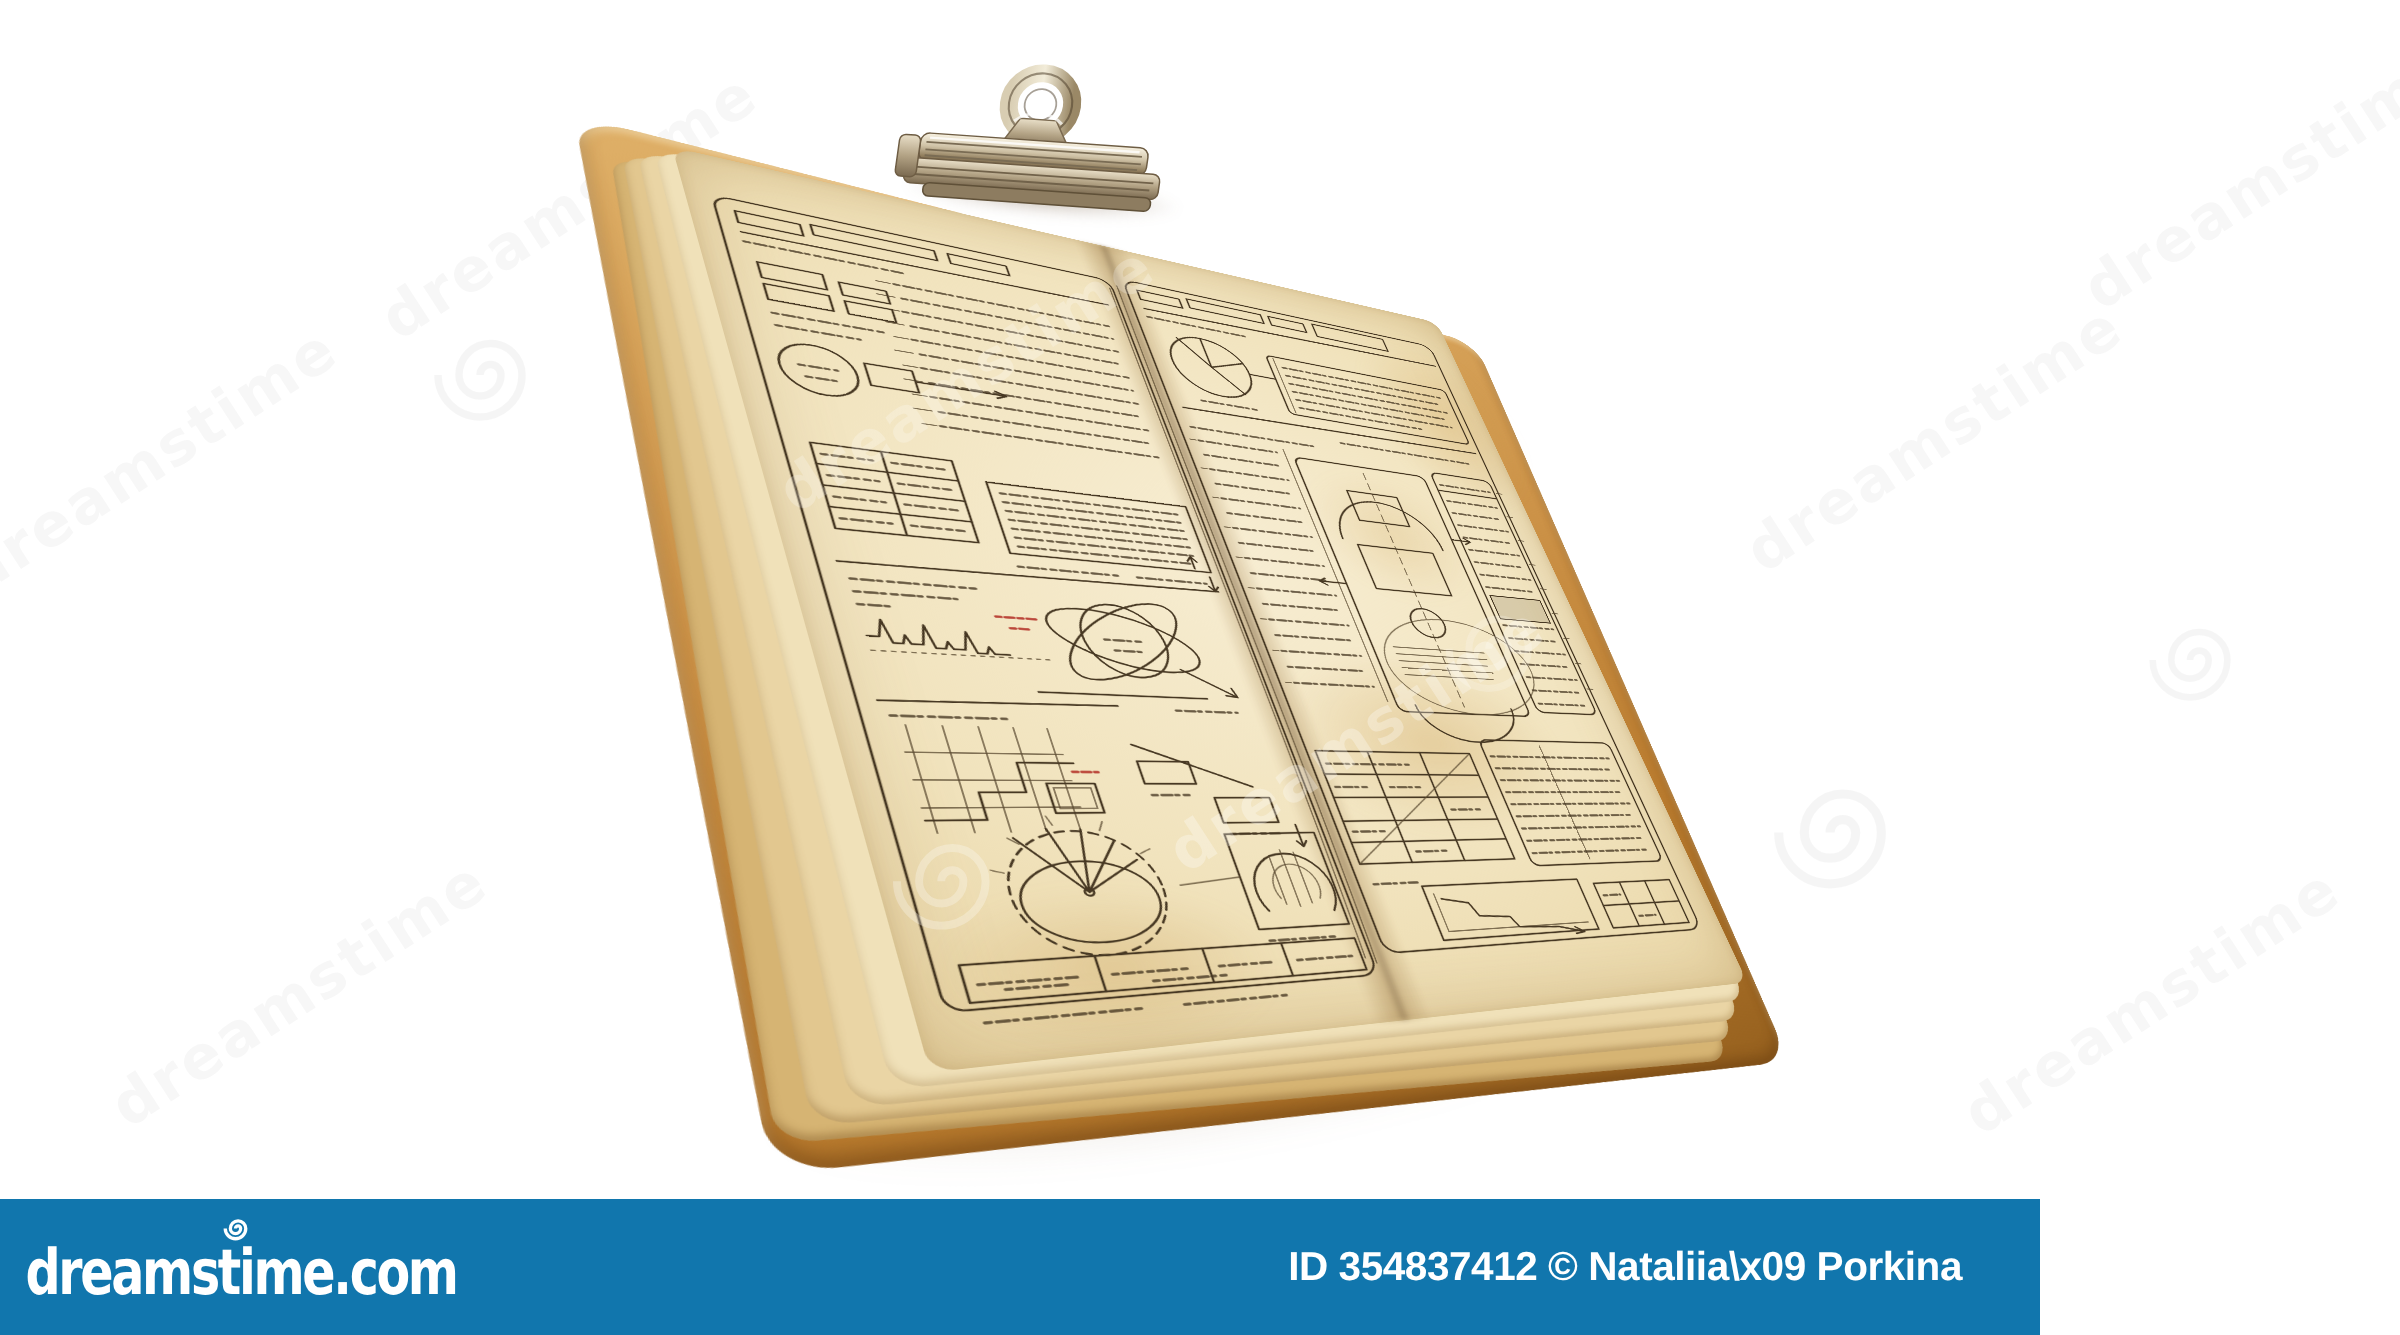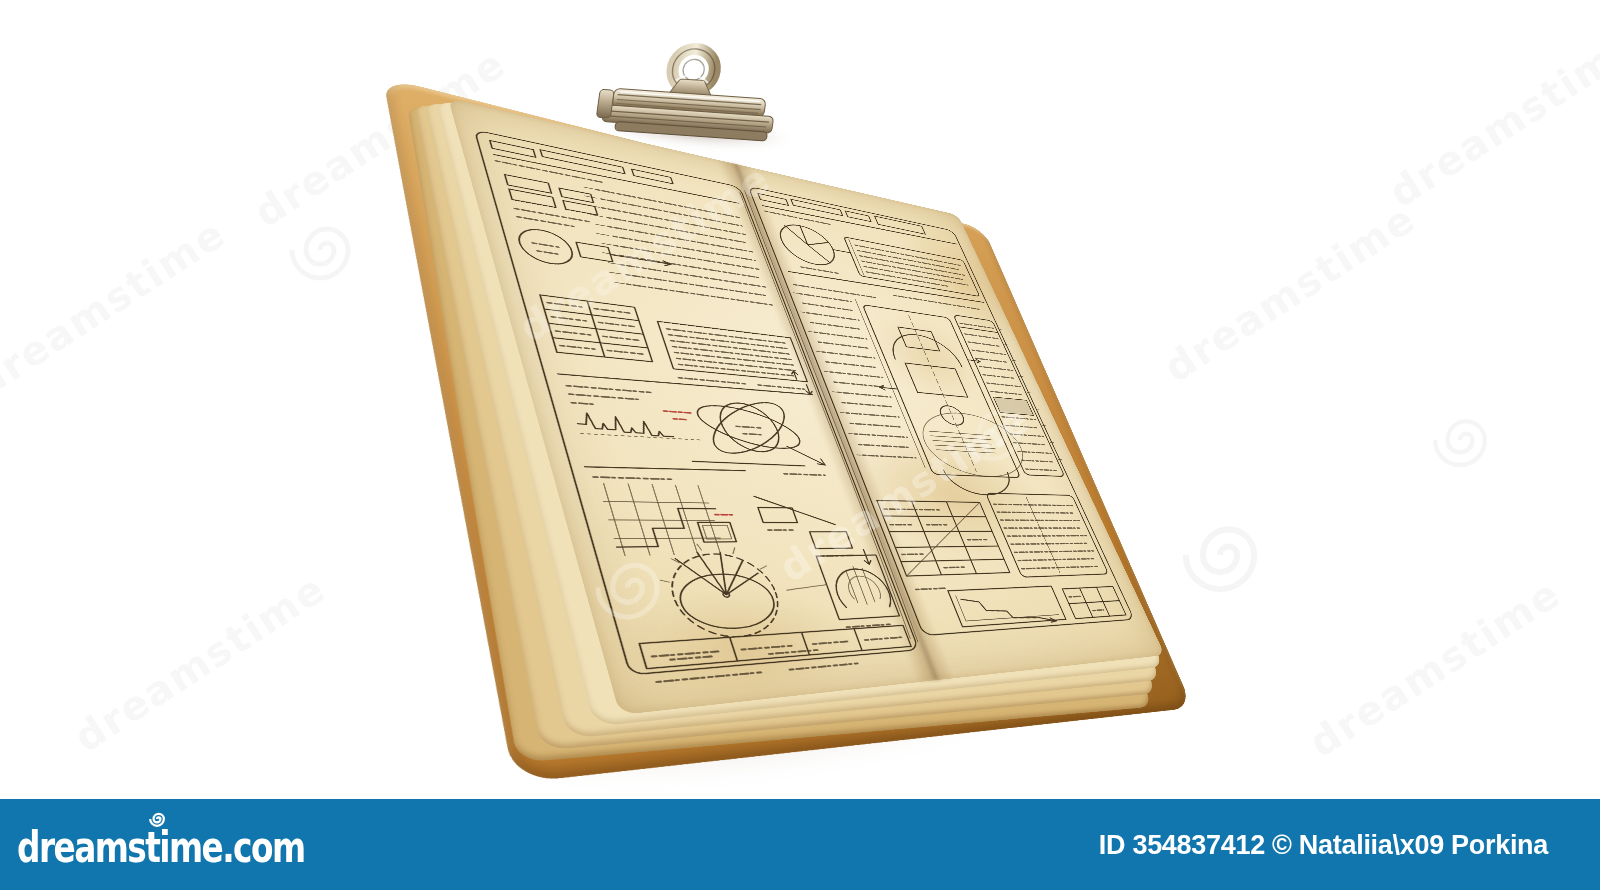--- a/index.html
+++ b/index.html
@@ -45,21 +45,21 @@
   .thin{stroke:#5a4930;fill:none;stroke-width:.9;opacity:.75;stroke-linecap:round;}
   .scr{stroke:#473823;fill:none;stroke-width:1.8;stroke-dasharray:3 2.5 6 2 2 3;opacity:.8;stroke-linecap:round;}
   .red{stroke:#b5342a;fill:none;stroke-width:1.8;stroke-dasharray:3 2 5 2;opacity:.9;stroke-linecap:round;}
   
   .clip-wrap{position:absolute;left:588px;top:38px;width:215px;height:118px;transform:rotate(4deg);}
   .clip-shadow{position:absolute;left:600px;top:118px;width:190px;height:26px;border-radius:50%;
     background:radial-gradient(ellipse,rgba(90,60,30,.35),transparent 70%);filter:blur(4px);transform:rotate(5deg);}
   .cb-shadow{position:absolute;left:500px;top:650px;width:600px;height:120px;border-radius:50%;
     background:radial-gradient(ellipse,rgba(120,90,50,.16),transparent 70%);filter:blur(8px);transform:rotate(-9deg);}
   
-  .footer{position:absolute;left:0;top:799px;width:1600px;height:91px;background:#1176ad;}
+  .footer{position:absolute;left:0;top:799px;width:1360px;height:91px;background:#1176ad;}
   .footer-logo{position:absolute;left:17px;top:50%;transform:translateY(-44%) scaleX(.78);transform-origin:left center;
     color:#fff;font-family:"DejaVu Sans","Liberation Sans",sans-serif;font-weight:bold;
     font-size:42px;letter-spacing:-2px;}
   .logo-spiral{position:absolute;left:146px;top:9px;}
   .footer-credit{position:absolute;right:52px;top:50%;transform:translateY(-50%);
     color:#fff;font-family:"Liberation Sans",sans-serif;font-weight:bold;font-size:27px;letter-spacing:-.3px;text-align:center;}
 </style>
 </head>
 <body>
 

